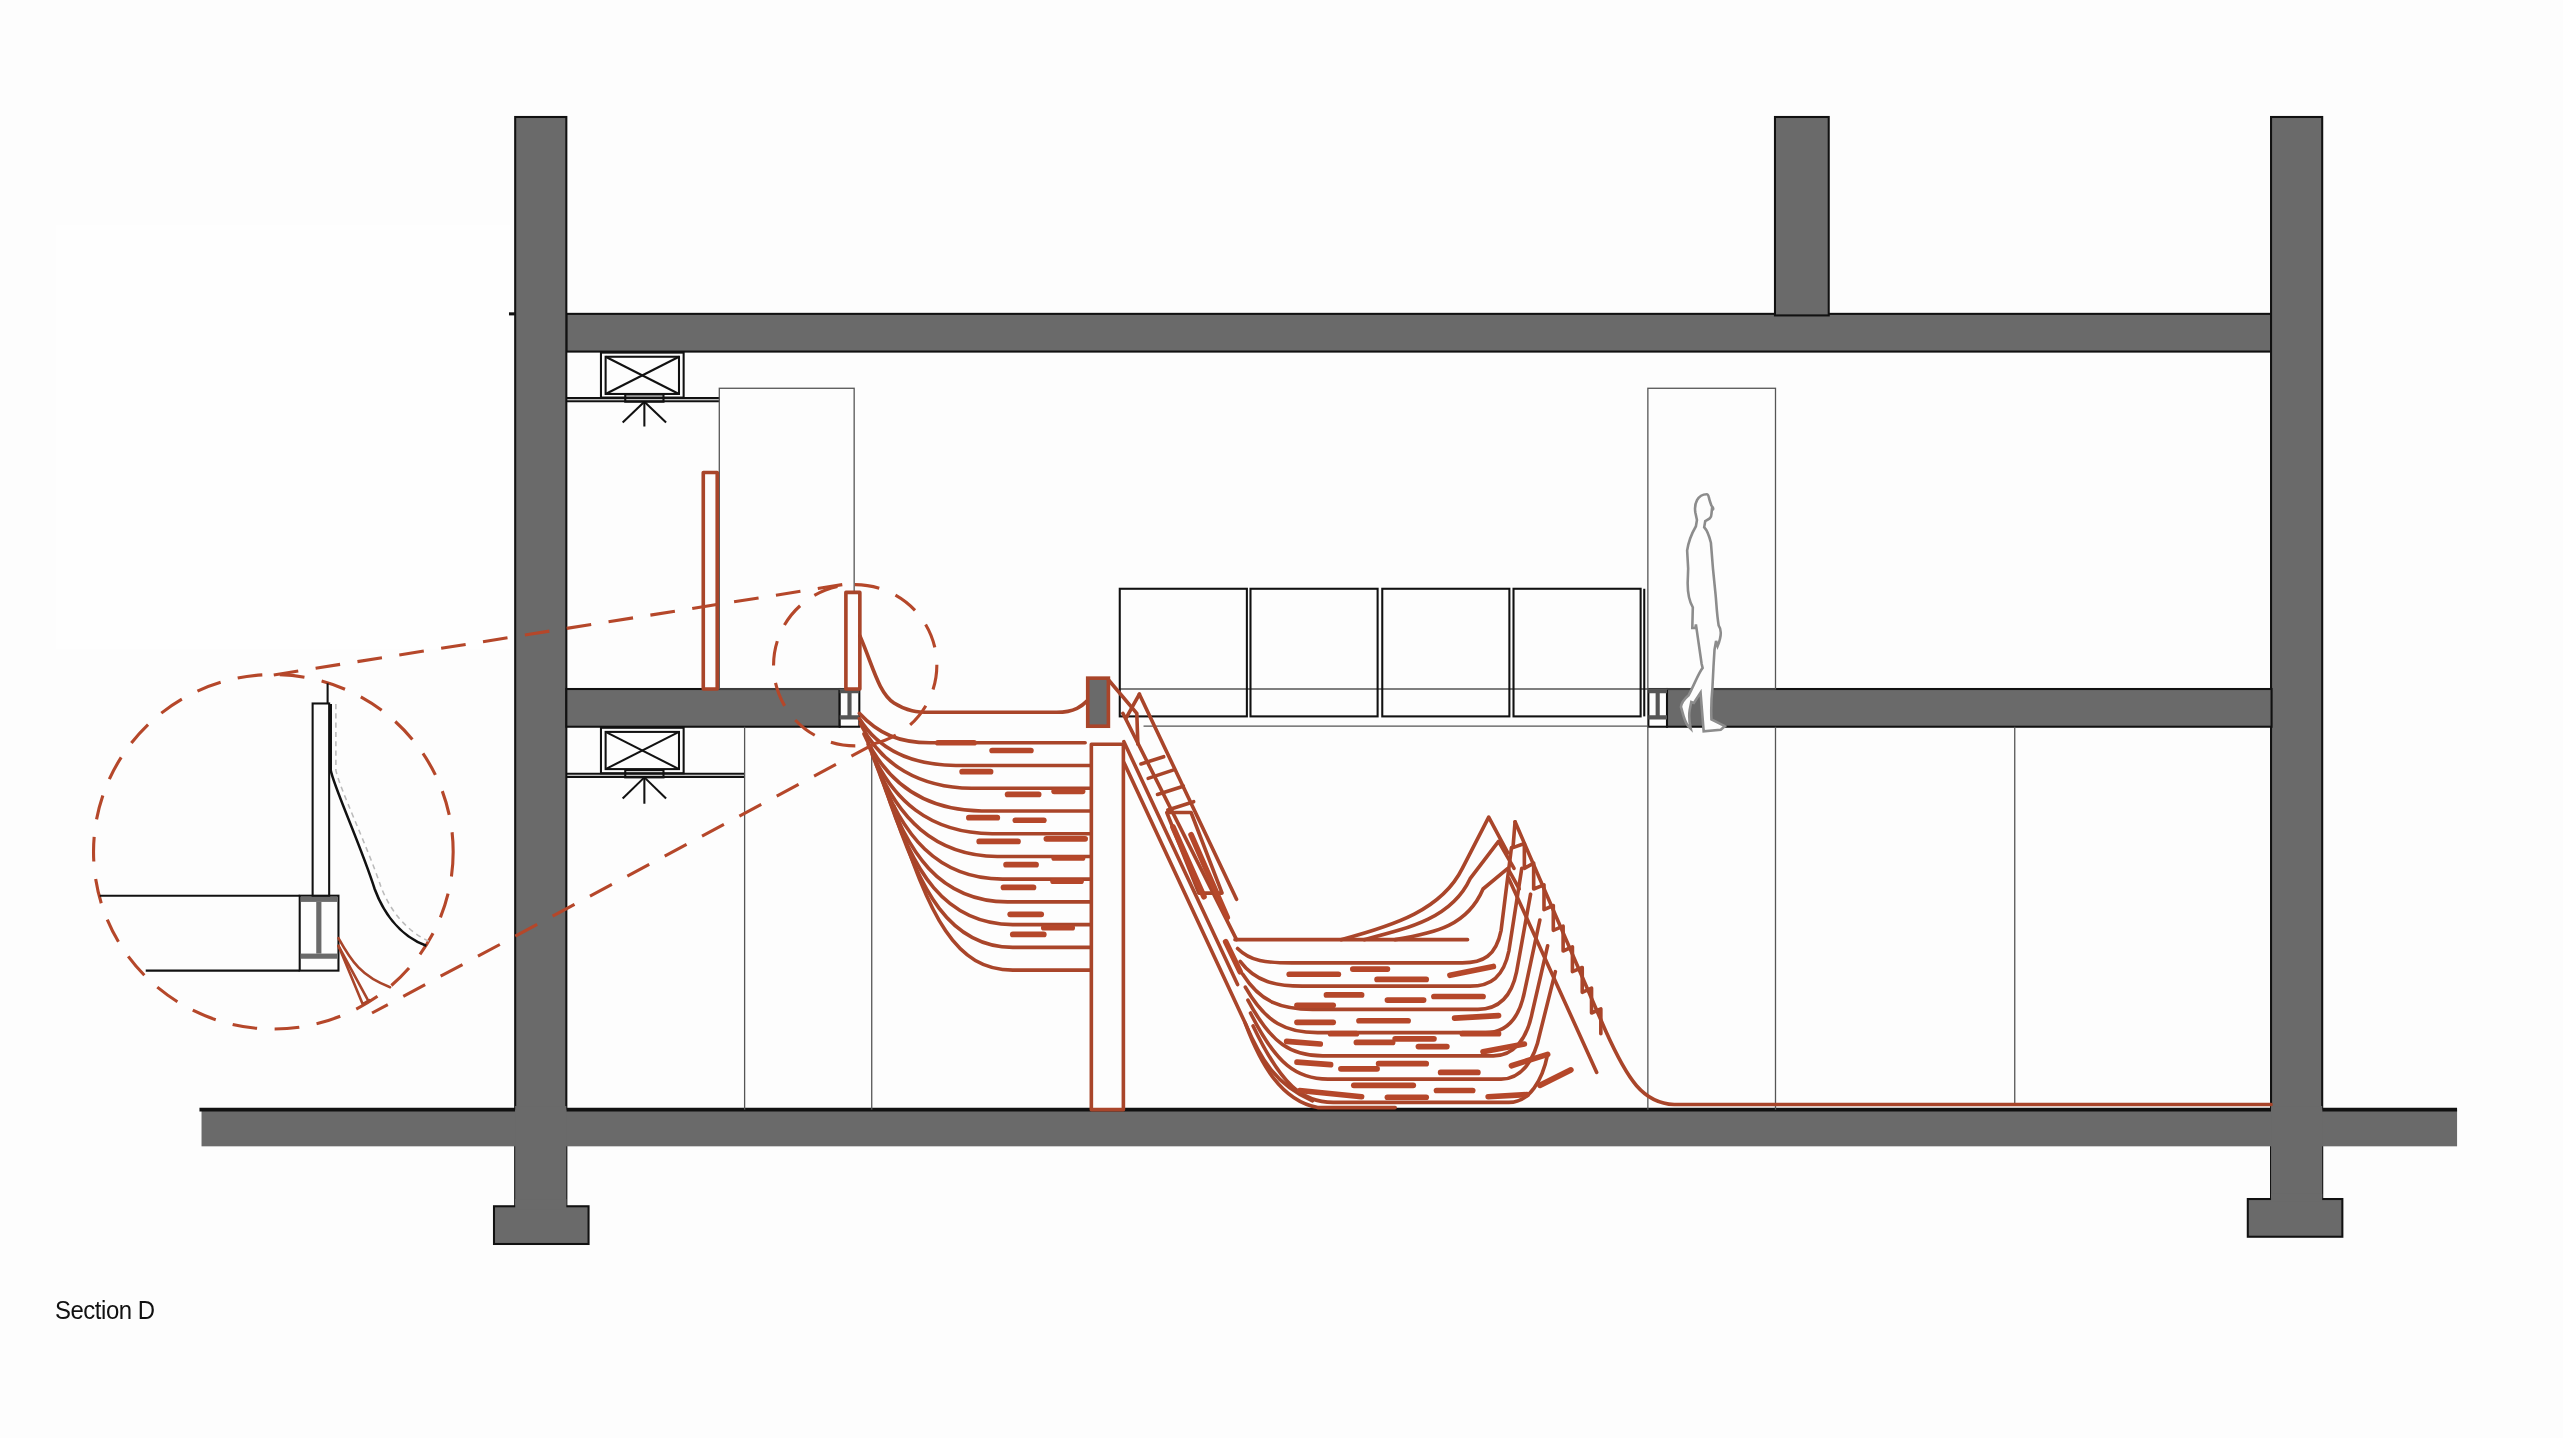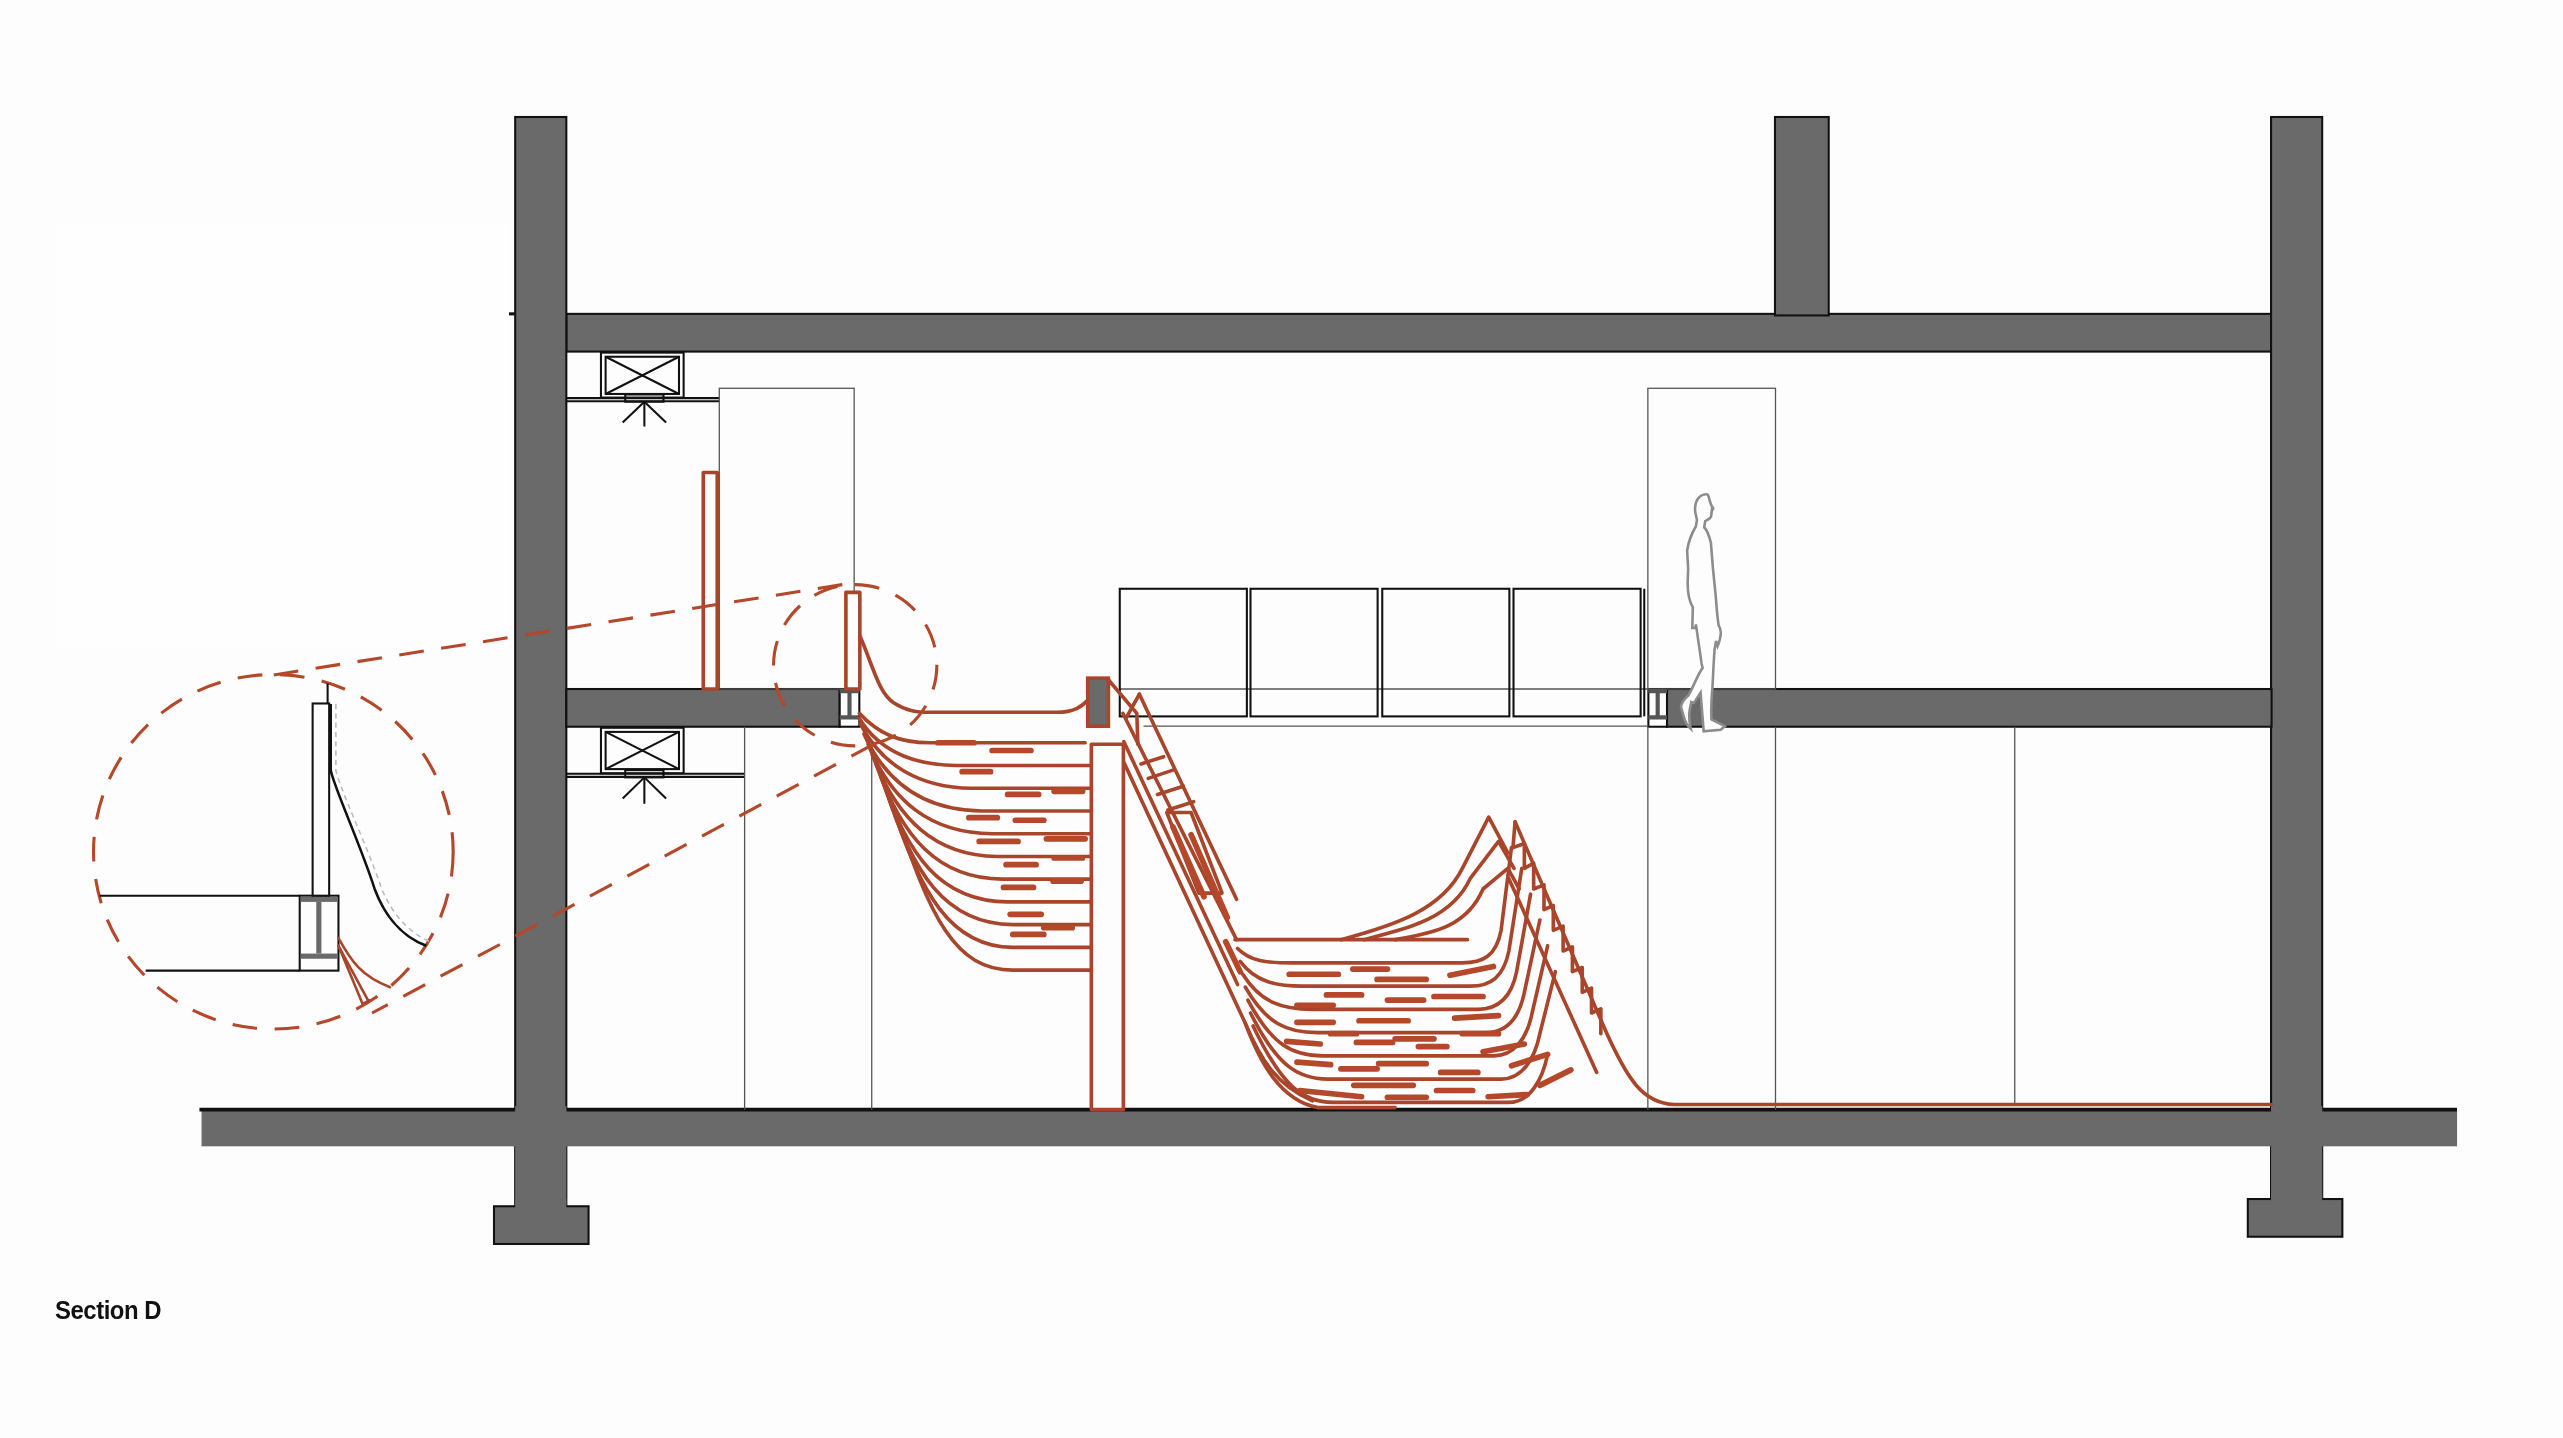--- a/index.html
+++ b/index.html
@@ -1,16 +1,16 @@
 <!DOCTYPE html>
 <html style="font-size:8.3px"><head>
 <meta charset="utf-8">
 <style>
   html, body { margin: 0; padding: 0; background: #fdfdfd; }
-  #canvas { position: relative; width: 2563px; height: 1338px; background: #fdfdfd; overflow: hidden; font-weight: bold; }
+  #canvas { position: relative; width: 2563px; height: 1338px; background: #fdfdfd; overflow: hidden; }
   #drawing { position: absolute; left: 0; top: 0; }
   .concrete { fill: #6a6a6a; stroke: #111; stroke-width: 4; }
   .thin { fill: none; stroke: #555; stroke-width: 2.5; }
   .blk { fill: none; stroke: #111; stroke-width: 4; }
   .blkfill { fill: #fdfdfd; stroke: #111; stroke-width: 4; }
   .rust { fill: none; stroke: #a9452a; stroke-width: 7; stroke-linecap: round; stroke-linejoin: round; }
   .rustfill { fill: #fdfdfd; stroke: #a9452a; stroke-width: 7; stroke-linejoin: round; }
   .rustthin { fill: none; stroke: #b5472a; stroke-width: 11; stroke-linecap: round; }
   .dash { fill: none; stroke: #b5472a; stroke-width: 6; stroke-dasharray: 48 34; }
   .person { fill: #fdfdfd; stroke: #8c8c8c; stroke-width: 5; }

